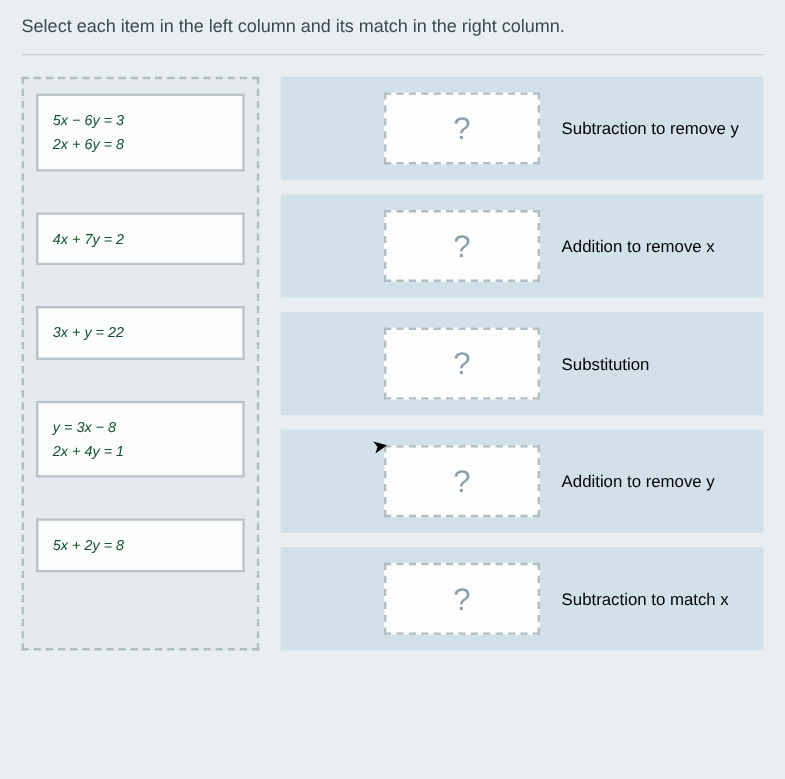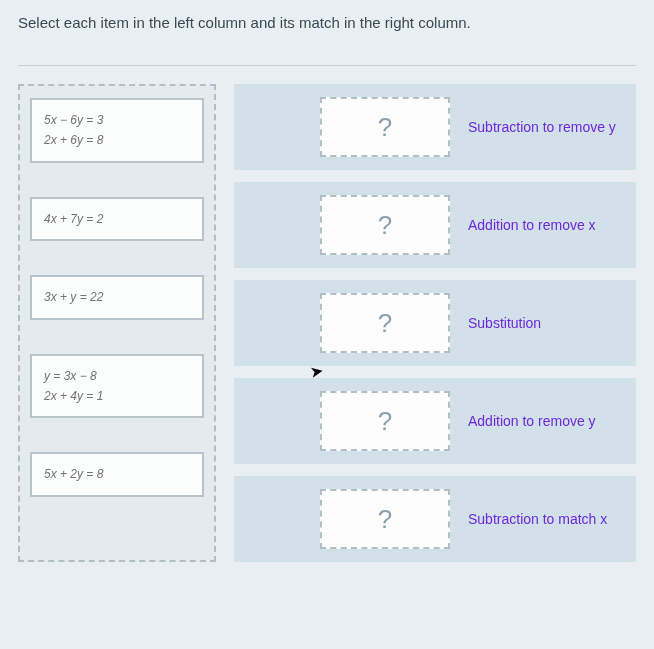--- a/index.html
+++ b/index.html
@@ -8,21 +8,21 @@
     background: #e8eef2;
     width: 654px;
     height: 649px;
     overflow: hidden;
     padding: 14px 18px;
     color: #333;
   }
   .instruction {
     font-size: 15px;
     color: #3a4a52;
-    margin-bottom: 34px;
+    margin-bottom: 14px;
   }
   .divider {
     border: none;
     border-top: 1px solid #c8d0d5;
     margin: 0 0 18px 0;
   }
   .matching-area {
     display: flex;
     gap: 18px;
   }
@@ -33,21 +33,21 @@
     display: flex;
     flex-direction: column;
     gap: 34px;
     background: #e4eaee;
   }
   .equation-box {
     background: #fbfcfc;
     border: 2px solid #b8c3ca;
     padding: 10px 12px;
     font-size: 12px;
-    color: #737373;
+    color: #14532d;
     line-height: 1.7;
     font-style: italic;
     cursor: pointer;
   }
   .right-column {
     flex: 1;
     display: flex;
     flex-direction: column;
     gap: 12px;
   }
@@ -67,21 +67,21 @@
     display: flex;
     align-items: center;
     justify-content: center;
     font-size: 26px;
     color: #8aa0ad;
     margin-left: 70px;
     cursor: pointer;
   }
   .answer-label {
     font-size: 14px;
-    color: #6d28d9;
+    color: #000000;
   }
   .cursor {
     position: absolute;
     left: 310px;
     top: 362px;
     font-size: 16px;
     color: #000;
     pointer-events: none;
     transform: rotate(-10deg);
   }

